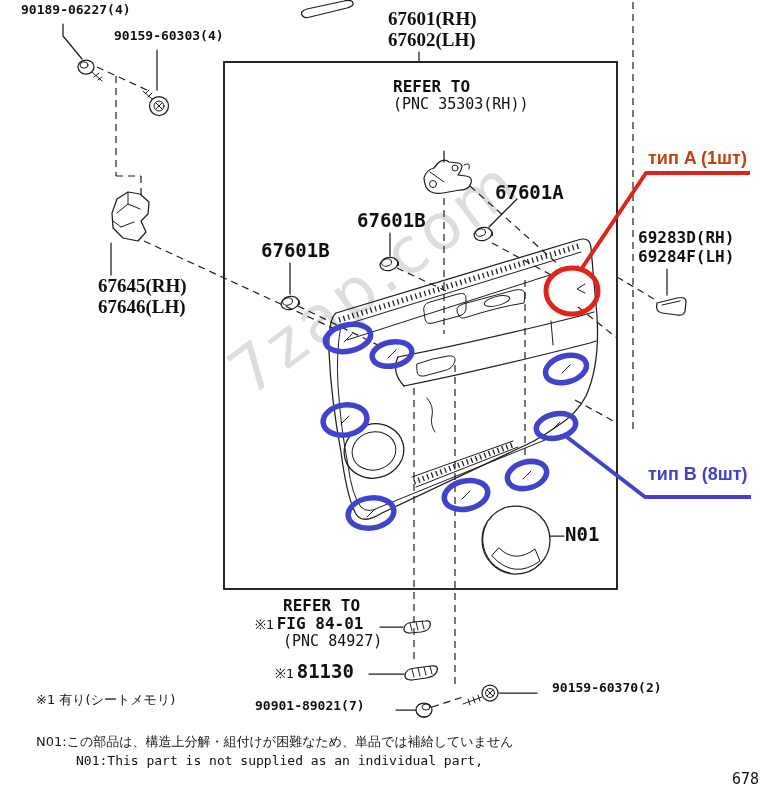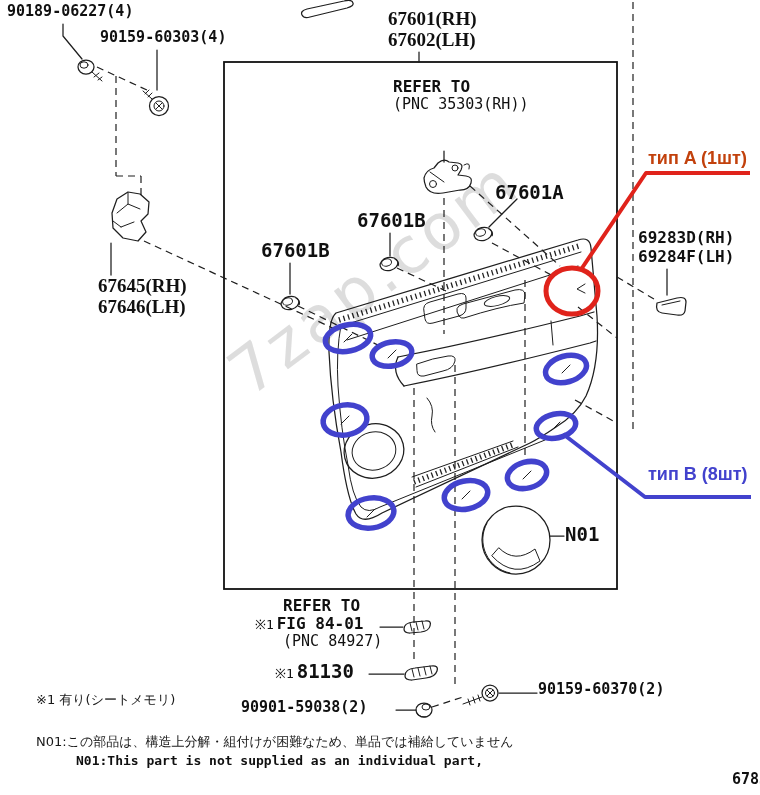--- a/index.html
+++ b/index.html
@@ -13,24 +13,24 @@
   .tick{fill:none;stroke:#222;stroke-width:5.5;stroke-dasharray:1.3 3.4;}
   .fillw{fill:#fff;stroke:#1e1e1e;stroke-width:1.25;stroke-linejoin:round;}
   .bluec{fill:none;stroke:#4242cd;stroke-width:5.5;}
   .redc{fill:none;stroke:#e0231b;stroke-width:5;}
   .blueln{fill:none;stroke:#4242cd;stroke-width:4;stroke-linejoin:round;}
   .redln{fill:none;stroke:#e0231b;stroke-width:4;stroke-linejoin:round;}
   .wm{font-family:"DejaVu Sans",sans-serif;font-size:64px;letter-spacing:4px;
       fill:#bdbdbd;opacity:.5;}
   .lbl{position:absolute;white-space:nowrap;color:#101010;font-weight:bold;line-height:1.12;}
   .s19{font-size:19px;}
-  .s17{font-size:15px;}
+  .s17{font-size:13px;margin-left:14px;}
   .s16{font-size:16px;}
   .s15{font-size:15px;font-weight:normal;}
-  .s13m{font-size:13px;font-weight:bold;padding-left:40px;}
+  .s13m{font-size:13px;font-weight:normal;padding-left:40px;}
   .typ{font-family:"Liberation Sans",sans-serif;font-size:18px;font-weight:bold;}
   .typA{color:#c2410c;}
   .typB{color:#4242cd;}
   .note{font-family:"DejaVu Sans",sans-serif;font-weight:normal;font-size:13px;color:#181818;}
   .x1{font-size:13px;font-weight:normal;margin-right:3px;}
   .lh21 div{line-height:21px;font-family:Liberation Serif, serif;}
 </style>
 </head>
 <body>
 
@@ -243,20 +243,20 @@
     <span class="x1">※1</span><span class="s16">FIG 84-01</span>
   </div>
   <div class="s15">(PNC 84927)</div>
 </div>
 
 <div class="lbl" style="left:275px;top:661px;">
   <span class="x1">※1</span><span class="s19">81130</span>
 </div>
 
 <div class="lbl s17" style="left:538px;top:681px;">90159-60370(2)</div>
-<div class="lbl s17" style="left:241px;top:699px;">90901-59038(2)</div>
+<div class="lbl s17" style="left:241px;top:699px;">90901-89021(7)</div>
 
 <div class="lbl note" style="left:36px;top:693px;">※1 有り(シートメモリ)</div>
 <div class="lbl note" style="left:36px;top:735px;">N01:この部品は、構造上分解・組付けが困難なため、単品では補給していません</div>
 <div class="lbl s13m" style="left:36px;top:754px;">N01:This part is not supplied as an individual part,</div>
 <div class="lbl s13m" style="left:692px;top:771px;font-size:15px;">678302</div>
 
 </div>
 
 </body></html>

